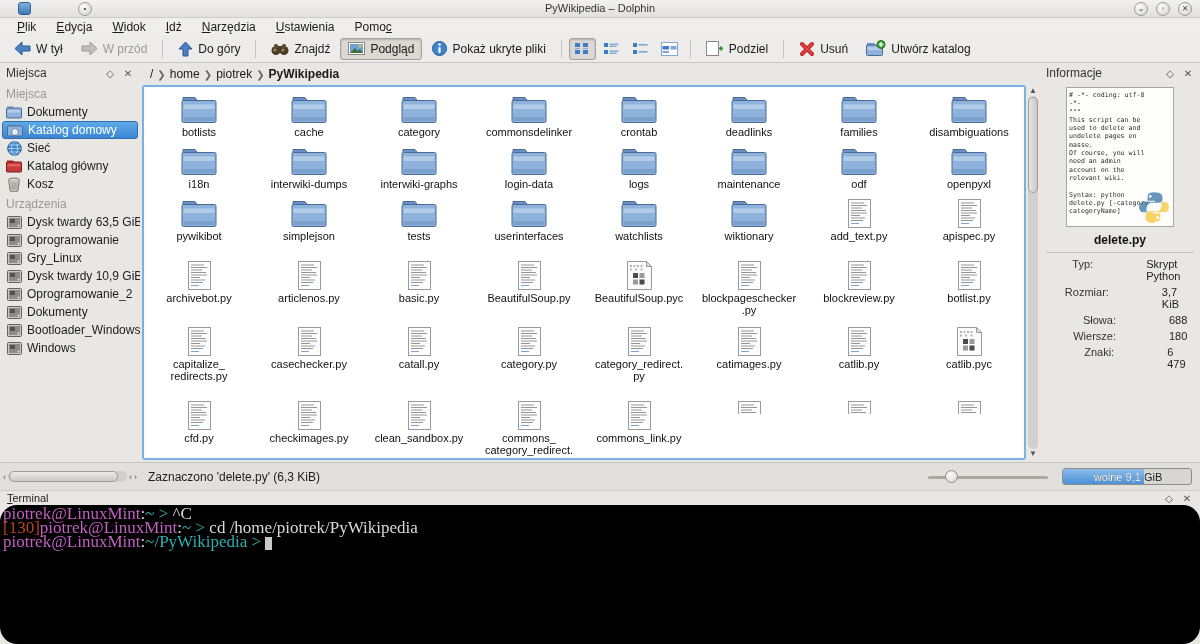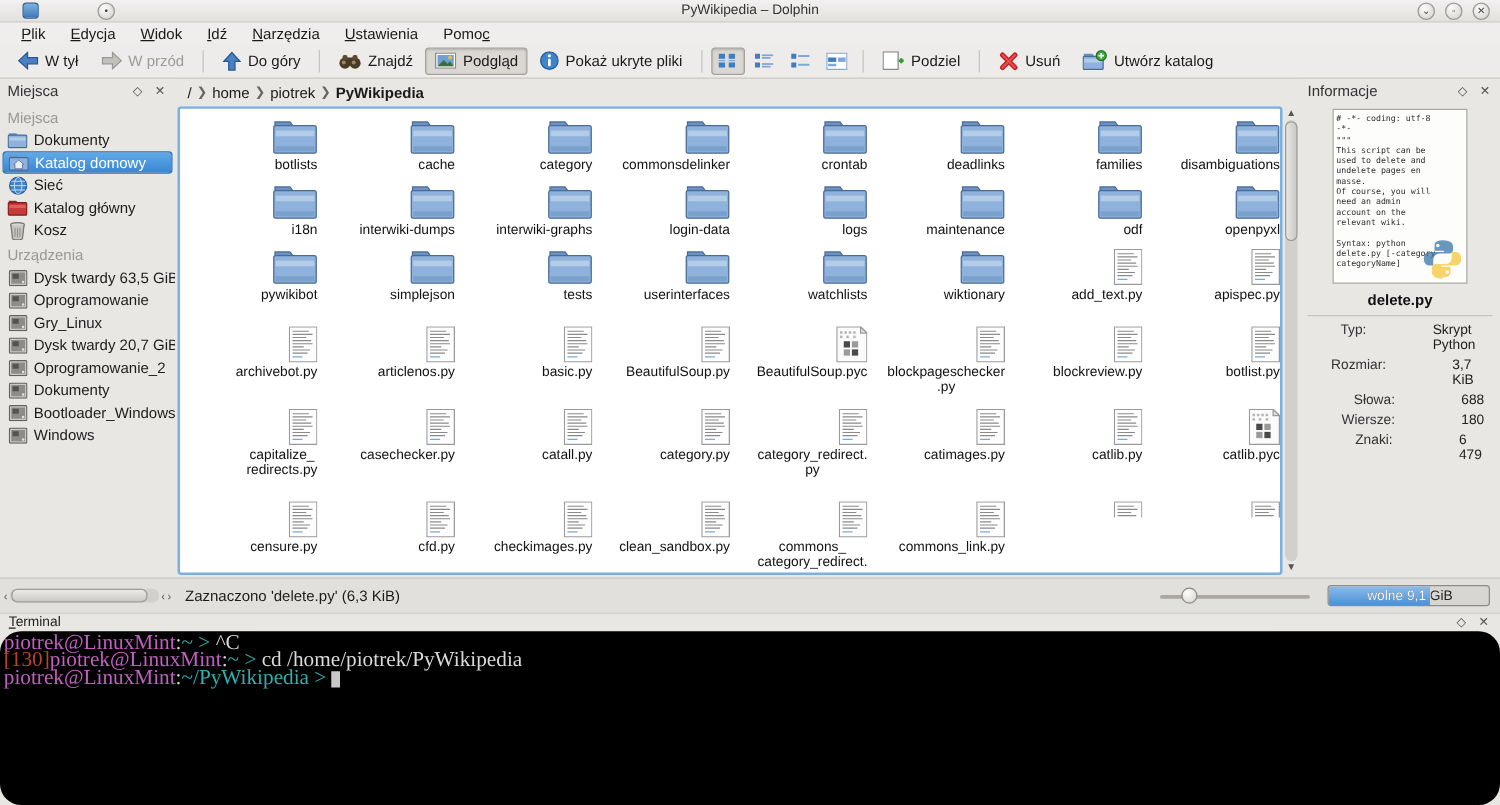--- a/index.html
+++ b/index.html
@@ -39,21 +39,21 @@
   .place-item.selected { background:linear-gradient(#5FAAE8,#3A86D2); color:#fff; border:1px solid #2E6FB4; }
   .place-item .p-ico { width:16px; height:16px; flex:0 0 16px; display:flex; align-items:center; justify-content:center; }
   
   .center { flex:1; display:flex; flex-direction:column; overflow:hidden; }
   .breadcrumb { height:22px; display:flex; align-items:center; gap:4px; padding:0 10px; color:#1a1a1a; }
   .crumb-sep { color:#666; font-size:10px; }
   .crumb.last { font-weight:bold; }
   .view-row { flex:1; display:flex; overflow:hidden; padding:0 0 2px 2px; }
   .icon-view { flex:1; background:#FFFFFF; border:2px solid #7AB1E4; border-radius:3px; overflow:hidden;
     display:grid; grid-template-columns:repeat(8,1fr); align-content:start; padding-top:8px; }
-  .cell { display:flex; flex-direction:column; align-items:flex-end; gap:2px; overflow:hidden; }
+  .cell { display:flex; flex-direction:column; align-items:center; gap:2px; overflow:hidden; }
   .cell .lbl { font-size:11px; line-height:12px; text-align:center; color:#111; max-width:102px; }
   .cell.folder { height:52px; }
   .cell.frow0 { height:62px; } .cell.frow1 { height:66px; } .cell.frow2 { height:74px; } .cell.partial { height:13px; }
   
   .vscroll { width:14px; flex:0 0 14px; display:flex; flex-direction:column; align-items:center; padding:1px; }
   .vs-arrow { height:10px; font-size:8px; line-height:10px; color:#555; }
   .vs-track { flex:1; width:10px; background:#D2D0CC; border-radius:5px; position:relative; }
   .vs-thumb { position:absolute; top:1px; left:0; width:10px; height:96px; background:linear-gradient(90deg,#E8E6E3,#CBC9C5); border:1px solid #9E9C98; border-radius:5px; }
   
   .info { width:160px; flex:0 0 160px; background:#E9E7E4; overflow:hidden; }
@@ -363,21 +363,21 @@
           </div>
           <div class="place-item">
             <span class="p-ico">
               <svg width="15" height="13" viewBox="0 0 15 13">
                 <rect x="0.5" y="0.5" width="14" height="12" rx="1" fill="#CBC9C5" stroke="#64625E"></rect>
                 <rect x="2" y="2" width="11" height="9" fill="#8E8C88"></rect>
                 <rect x="3" y="3" width="5" height="4" fill="#55534F"></rect>
                 <circle cx="11.5" cy="9.5" r="1" fill="#E6E4E0"></circle>
               </svg>
             </span>
-            <span>Dysk twardy 20,7 GiB</span>
+            <span>Dysk twardy 10,9 GiB</span>
           </div>
           <div class="place-item">
             <span class="p-ico">
               <svg width="15" height="13" viewBox="0 0 15 13">
                 <rect x="0.5" y="0.5" width="14" height="12" rx="1" fill="#CBC9C5" stroke="#64625E"></rect>
                 <rect x="2" y="2" width="11" height="9" fill="#8E8C88"></rect>
                 <rect x="3" y="3" width="5" height="4" fill="#55534F"></rect>
                 <circle cx="11.5" cy="9.5" r="1" fill="#E6E4E0"></circle>
               </svg>
             </span>
@@ -901,32 +901,20 @@
                     <rect x="8" y="7.5" width="2" height="2"></rect>
                     <rect x="13.5" y="7.5" width="2" height="2"></rect>
                   </g>
                   <rect x="6" y="12" width="5" height="5" fill="#4A4A4A"></rect>
                   <rect x="12.5" y="12" width="5" height="5" fill="#9A9A9A"></rect>
                   <rect x="6" y="18.5" width="5" height="5" fill="#9A9A9A"></rect>
                   <rect x="12.5" y="18.5" width="5" height="5" fill="#4A4A4A"></rect>
                 </svg>
               </span>
               <span class="lbl">catlib.pyc</span>
-            </div>
-            <div class="cell frow2">
-              <span class="icn">
-                <svg width="23" height="29" viewBox="0 0 23 29">
-                  <rect x="0.5" y="0.5" width="22" height="28" fill="#FDFDFD" stroke="#9A9A9A"></rect>
-                  <g stroke="#8A8A8A" stroke-width="0.9">
-                    <path d="M3 4h13M3 6.5h16M3 9h11M3 11.5h15M3 14h16M3 16.5h9M3 19h14M3 21.5h12"></path>
-                  </g>
-                  <path d="M3 24.5h8" stroke="#7FA8D0" stroke-width="1.1"></path>
-                </svg>
-              </span>
-              <span class="lbl">censure.py</span>
             </div>
             <div class="cell frow2">
               <span class="icn">
                 <svg width="23" height="29" viewBox="0 0 23 29">
                   <rect x="0.5" y="0.5" width="22" height="28" fill="#FDFDFD" stroke="#9A9A9A"></rect>
                   <g stroke="#8A8A8A" stroke-width="0.9">
                     <path d="M3 4h13M3 6.5h16M3 9h11M3 11.5h15M3 14h16M3 16.5h9M3 19h14M3 21.5h12"></path>
                   </g>
                   <path d="M3 24.5h8" stroke="#7FA8D0" stroke-width="1.1"></path>
                 </svg>

